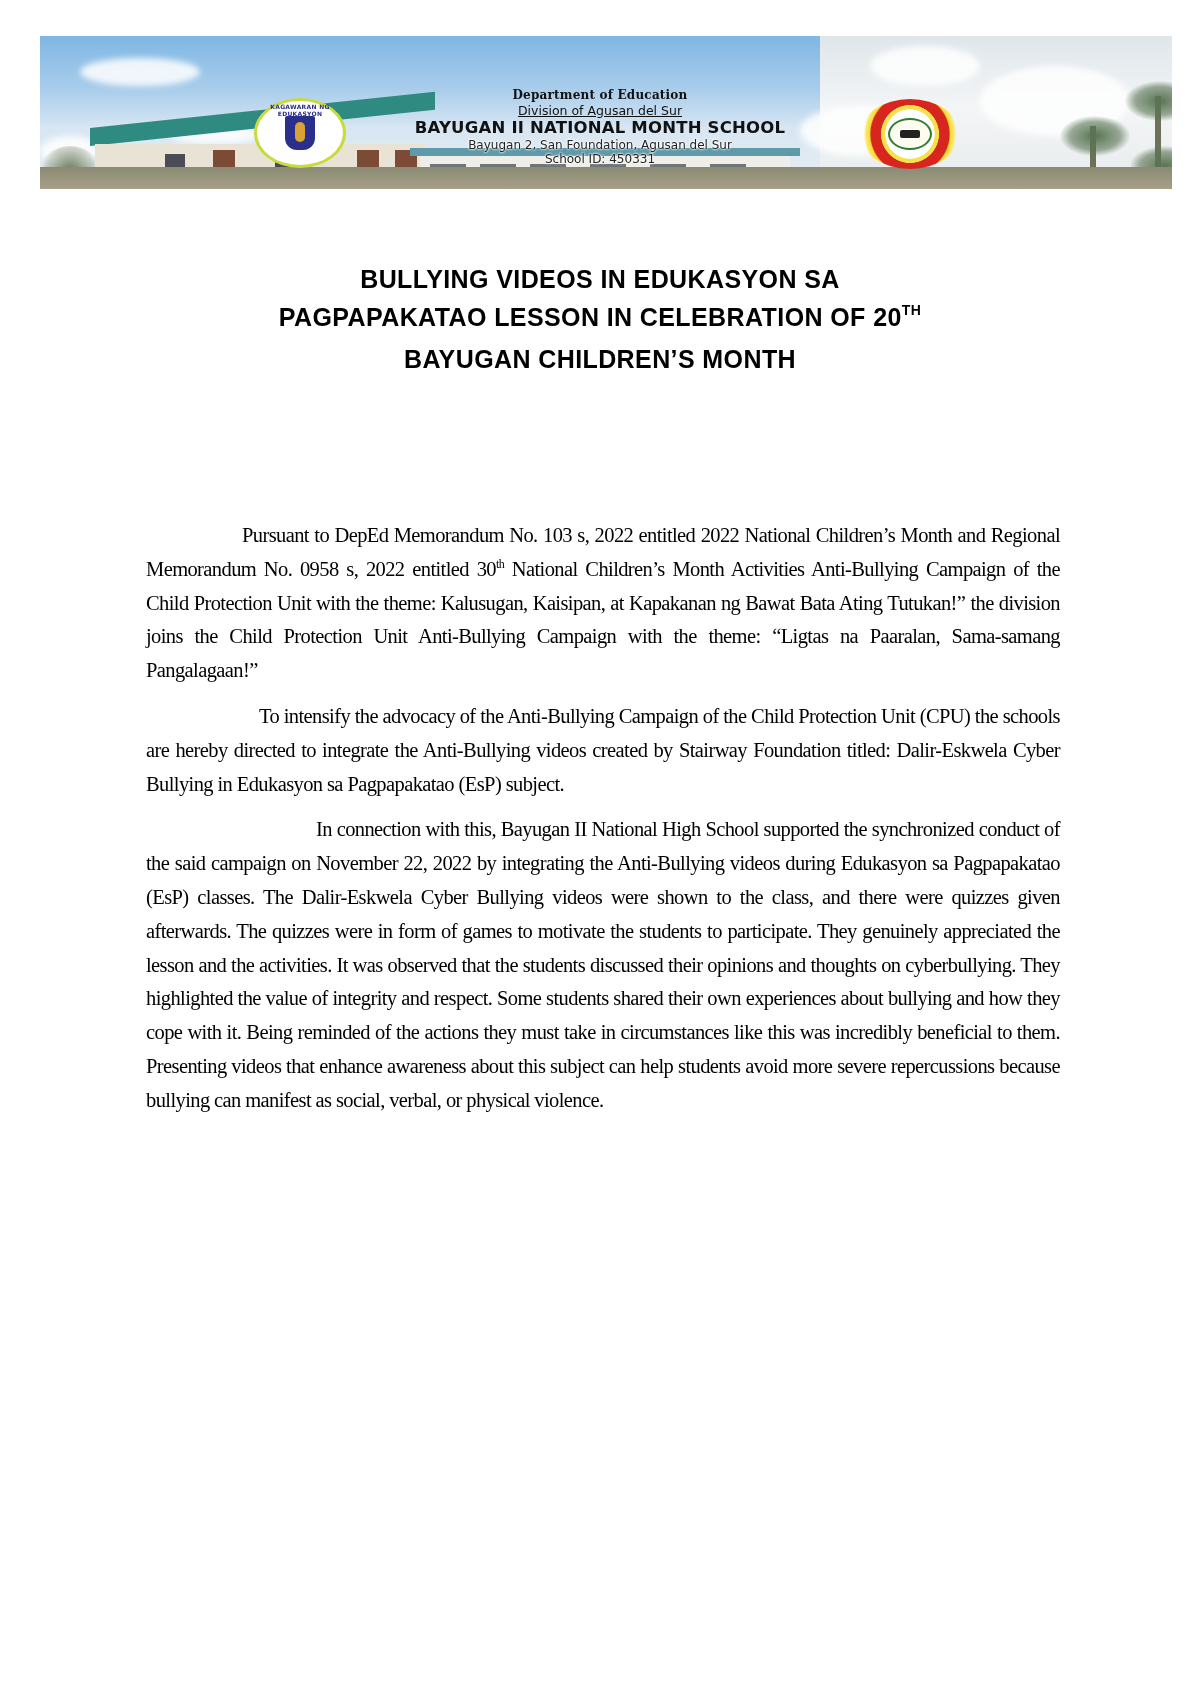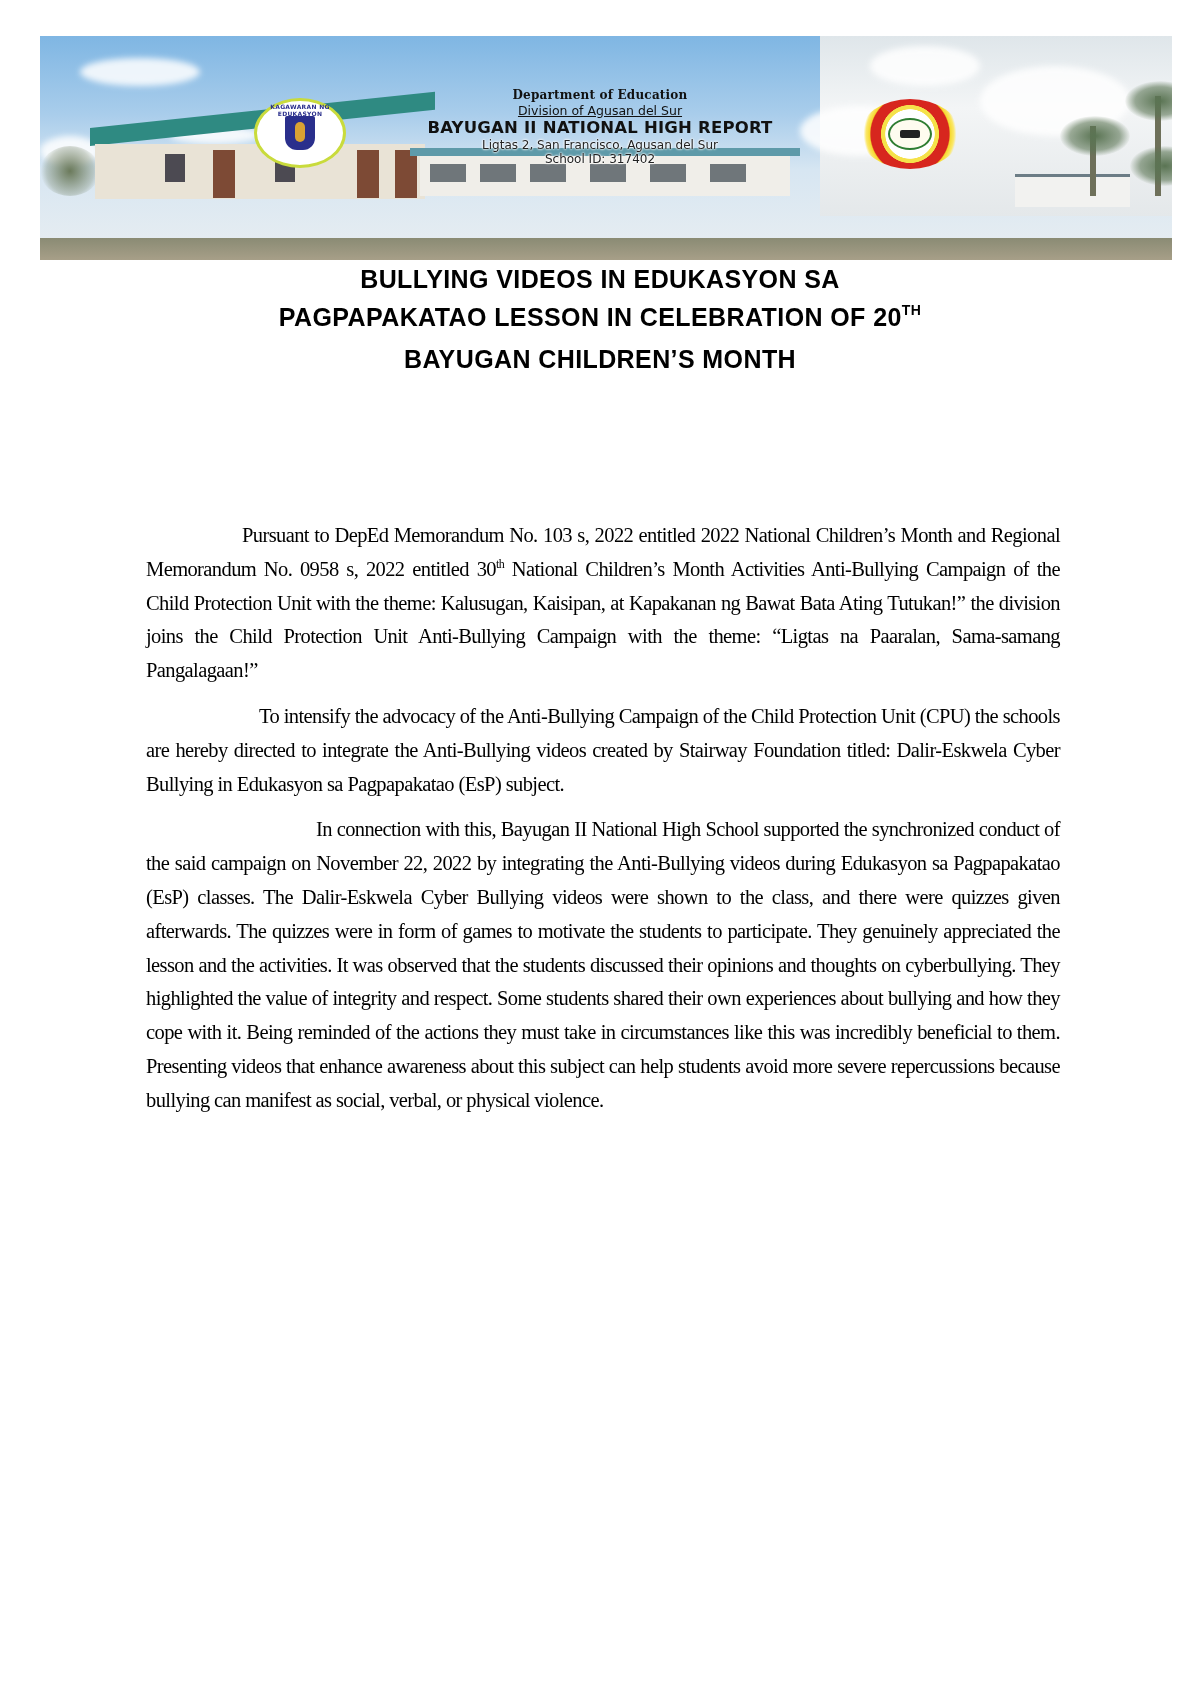--- a/index.html
+++ b/index.html
@@ -1,20 +1,20 @@
 <!DOCTYPE html>
 <html><head>
 <meta charset="utf-8">
 <style>
   html, body { margin: 0; padding: 0; background: #ffffff; }
   body { width: 1200px; height: 1698px; position: relative; overflow: hidden; font-family: "DejaVu Sans", sans-serif; color: #000; }
 
   
   .banner {
-    position: absolute; left: 40px; top: 36px; width: 1132px; height: 224px; overflow: hidden;
+    position: absolute; left: 40px; top: 36px; width: 1132px; height: 153px; overflow: hidden;
     background: linear-gradient(180deg, #7fb6e3 0%, #a9cdeb 35%, #d7e6f2 60%, #e9eef1 100%);
   }
   .banner .cloud { position: absolute; background: #ffffff; border-radius: 50%; opacity: .85; filter: blur(3px); }
   .banner .right-sky { position: absolute; left: 780px; top: 0; width: 360px; height: 180px;
     background: linear-gradient(180deg, #dfe6ea 0%, #f3f5f6 40%, #e4e8ea 100%); }
   .banner .ground { position: absolute; left: 0; bottom: 0; width: 100%; height: 22px;
     background: linear-gradient(180deg, #8a8b74 0%, #a79f88 100%); }
   .banner .bldg-left {
     position: absolute; left: 55px; top: 108px; width: 330px; height: 55px; background: #e9e3d6;
   }
@@ -128,23 +128,23 @@
   <div class="ground"></div>
 
   <div class="seal-deped">
     <div class="arc-text">KAGAWARAN NG EDUKASYON</div>
     <div class="shield"></div>
   </div>
 
   <div class="banner-text">
     <div class="dept">Department of Education</div>
     <div class="division">Division of Agusan del Sur</div>
-    <div class="school">BAYUGAN II NATIONAL HIGH REPORT</div>
-    <div class="address">Ligtas 2, San Francisco, Agusan del Sur</div>
-    <div class="schoolid">School ID: 317402</div>
+    <div class="school">BAYUGAN II NATIONAL MONTH SCHOOL</div>
+    <div class="address">Bayugan 2, San Foundation, Agusan del Sur</div>
+    <div class="schoolid">School ID: 450331</div>
   </div>
 
   <div class="seal-school">
     <div class="inner">
       <div class="book"></div>
     </div>
   </div>
 </div>
 
 <div class="doc-title">

